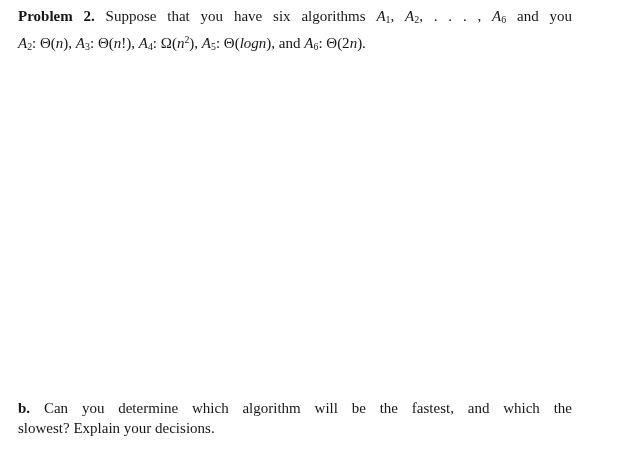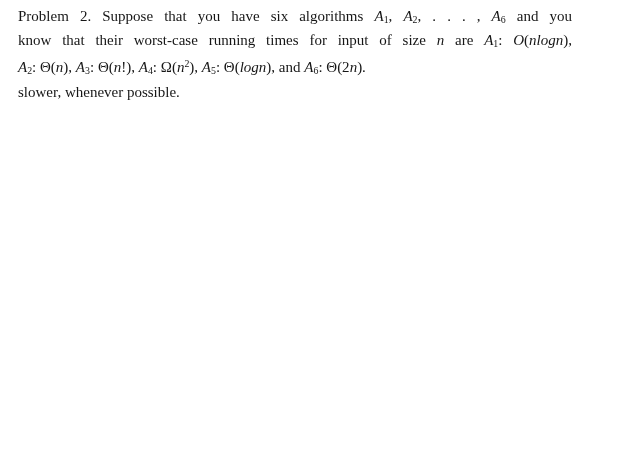--- a/index.html
+++ b/index.html
@@ -25,30 +25,32 @@
   #block-a { top: 6px; }
   #block-b { top: 398px; }
   .line {
     line-height: 20px;
     text-align: justify;
     text-align-last: justify;
   }
   .line.last {
     text-align-last: left;
   }
-  .b { font-weight: normal; margin-top: 8px; }
+  .b { font-weight: bold; margin-top: 8px; }
   .r { font-style: normal; font-family: Liberation Serif, serif; }
   .i { font-style: italic; }
   .sub  { font-size: 0.66em; vertical-align: -0.22em; font-style: normal; }
   .isub { font-size: 0.66em; vertical-align: -0.22em; font-style: italic; }
   .sup  { font-size: 0.66em; vertical-align: 0.52em;  font-style: normal; }
 </style>
 </head>
 <body>
 
 <div class="page" style="background: rgb(255, 255, 255); color: rgb(22, 22, 22);">
   <div class="block" id="block-a">
       <div class="line"><span class="b">Problem 2.</span><span class="r"> Suppose that you have six algorithms </span><span class="i">A</span><span class="sub">1</span><span class="r">, </span><span class="i">A</span><span class="sub">2</span><span class="r">, . . . , </span><span class="i">A</span><span class="sub">6</span><span class="r"> and you</span></div>
-      <div class="line"><span class="r">know that their worst-case running times for input of size </span><span class="i">n</span><span class="r"> are </span><span class="i">A</span><span class="sub">1</span><span class="r">: </span><span class="i">O</span><span class="r">(</span><span class="i">nlogn</span><span class="r">),</span></div>
       <div class="line last"><span class="i">A</span><span class="sub">2</span><span class="r">: Θ(</span><span class="i">n</span><span class="r">), </span><span class="i">A</span><span class="sub">3</span><span class="r">: Θ(</span><span class="i">n</span><span class="r">!), </span><span class="i">A</span><span class="sub">4</span><span class="r">: Ω(</span><span class="i">n</span><span class="sup">2</span><span class="r">), </span><span class="i">A</span><span class="sub">5</span><span class="r">: Θ(</span><span class="i">logn</span><span class="r">), and </span><span class="i">A</span><span class="sub">6</span><span class="r">: Θ(2</span><span class="i">n</span><span class="r">).</span></div>
-      <div class="line last"><span class="r">slower, whenever possible.</span></div>
+    </div>
+  <div class="block" id="block-b">
+      <div class="line"><span class="b">b.</span><span class="r"> Can you determine which algorithm will be the fastest, and which the</span></div>
+      <div class="line last"><span class="r">slowest? Explain your decisions.</span></div>
     </div>
 </div>
 
 </body></html>

